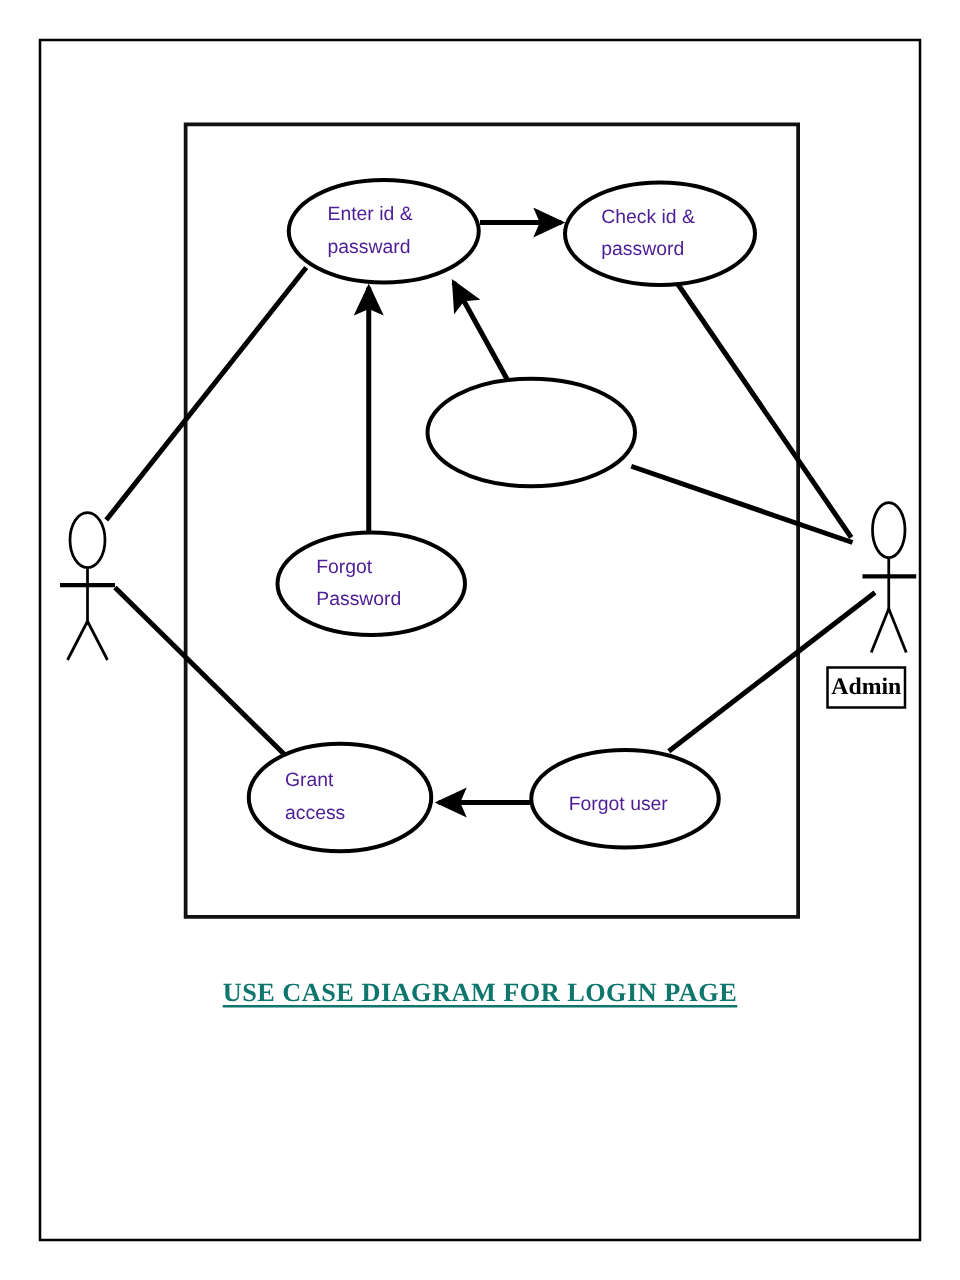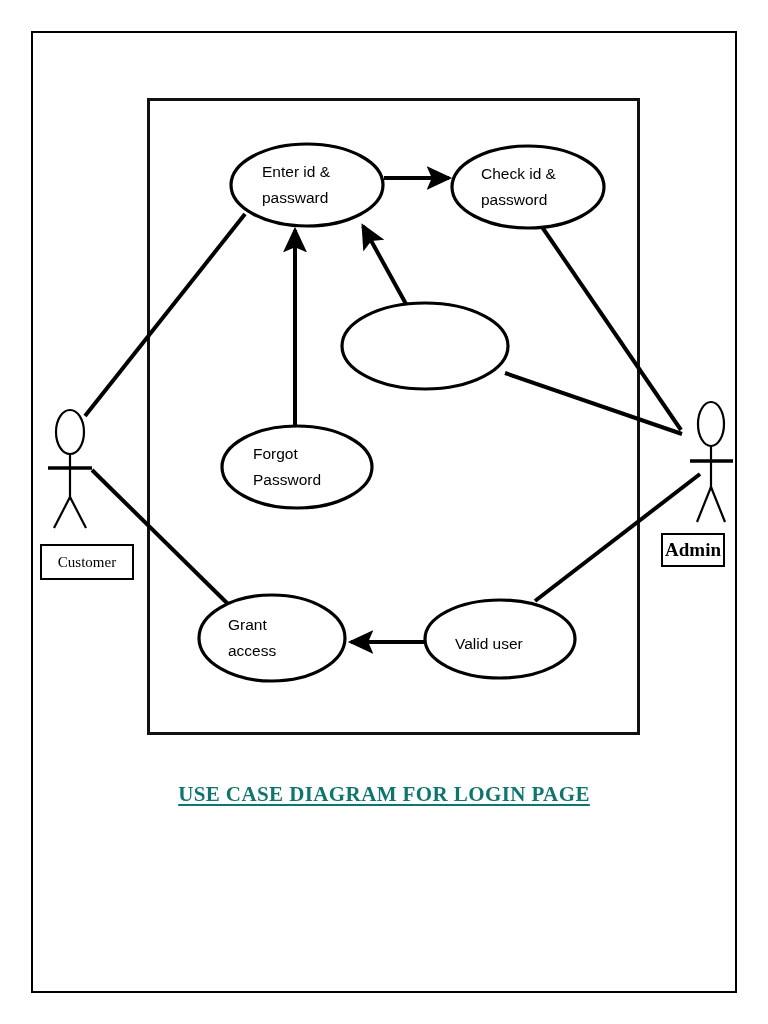--- a/index.html
+++ b/index.html
@@ -44,21 +44,21 @@
   svg.overlay {
     position: absolute;
     left: 0;
     top: 0;
     width: 768px;
     height: 1024px;
     overflow: visible;
   }
   .usecase-label {
     position: absolute;
-    color: #000000;
+    color: #4c1d95;
     font-family: "Liberation Sans", sans-serif;
     font-size: 15.5px;
     line-height: 26px;
     white-space: pre-line;
     pointer-events: none;
   }
   .actor-label-box {
     position: absolute;
     border: 2px solid #000000;
     background: #ffffff;
@@ -169,21 +169,20 @@
   <div class="usecase-label" style="left:481px; top:161px; width:120px;">Check id &amp;
 password</div>
 
 
   <div class="usecase-label" style="left:253px; top:441px; width:130px;">Forgot
 Password</div>
 
   <div class="usecase-label" style="left:228px; top:612px; width:120px;">Grant
 access</div>
 
-  <div class="usecase-label" style="left:455px; top:631px; width:120px;">Valid user</div>
+  <div class="usecase-label" style="left:455px; top:631px; width:120px;">Forgot user</div>
 
-  <div class="actor-label-box" id="customer-label-box">Customer</div>
 
   <div class="actor-label-box" id="admin-label-box">Admin</div>
 
   <div class="diagram-title">USE CASE DIAGRAM FOR LOGIN PAGE</div>
 
 </div>
 
 </body></html>

